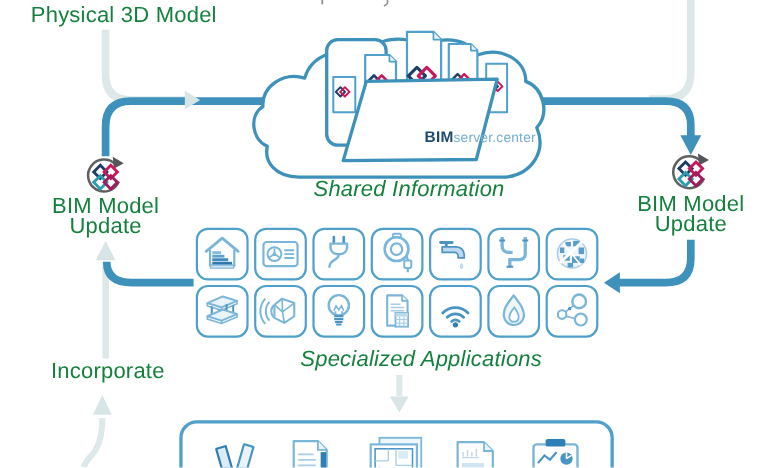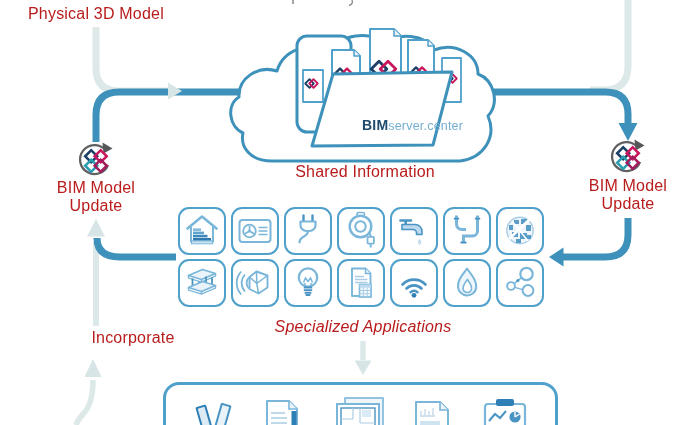--- a/index.html
+++ b/index.html
@@ -3,34 +3,34 @@
 <meta charset="utf-8">
 <style>
   html,body{margin:0;padding:0;}
   body{
     width:696px;height:425px;overflow:hidden;position:relative;background:#ffffff;
     font-family:"Liberation Sans",sans-serif;
   }
   .canvas{position:absolute;left:0;top:0;width:696px;height:425px;}
   svg{position:absolute;left:0;top:0;overflow:visible;}
   .lbl{
-    position:absolute;color:#b91c1c;font-size:16px;line-height:18px;
+    position:absolute;color:#15803d;font-size:20px;line-height:18px;
     text-align:center;letter-spacing:.2px;white-space:nowrap;
   }
   .grid{
     position:absolute;left:178px;top:207px;display:flex;flex-direction:column;gap:4px;
   }
   .grid .row{display:flex;gap:5px;}
   .cell{
     width:48px;height:48px;box-sizing:border-box;border:2px solid #4fa0ca;border-radius:11px;
     background:#ffffff;display:flex;align-items:center;justify-content:center;
   }
   .cell svg{position:static;}
   .brand{
-    position:absolute;left:316px;top:116px;white-space:nowrap;padding-left:46px;
+    position:absolute;left:340px;top:116px;white-space:nowrap;padding-left:46px;
   }
   .brand .b1{font-weight:bold;font-size:14px;color:#1e4a6e;letter-spacing:.2px;}
   .brand .b2{font-size:12.5px;color:#74aed2;letter-spacing:.2px;}
   .bottom-box{
     position:absolute;left:163px;top:382px;width:395px;height:70px;box-sizing:border-box;
     border:3px solid #4fa0ca;border-radius:16px;background:#ffffff;
     display:flex;align-items:flex-start;justify-content:space-between;
     padding:10px 20px 0 20px;
   }
   .bicon{width:56px;height:56px;position:relative;}
@@ -135,23 +135,23 @@
     <rect x="22.5" y="13" width="8.5" height="8.5" transform="rotate(45 26.7 17.2)" fill="none" stroke="#c9175e" stroke-width="2.6"></rect>
     <rect x="13" y="22.5" width="8.5" height="8.5" transform="rotate(45 17.2 26.7)" fill="none" stroke="#2a9db0" stroke-width="2.6"></rect>
     <rect x="22.5" y="22.5" width="8.5" height="8.5" transform="rotate(45 26.7 26.7)" fill="none" stroke="#a11c5c" stroke-width="2.6"></rect>
   </svg>
   <div class="lbl" style="left:558px;top:177px;width:140px;">
     <div>BIM Model</div>
     <div>Update</div>
   </div>
 
   <div class="lbl" style="left:28px;top:5px;text-align:left;">Physical 3D Model</div>
-  <div class="lbl" style="left:285px;top:163px;width:160px;">Shared Information</div>
+  <div class="lbl" style="left:285px;top:163px;width:160px;font-style:italic;">Shared Information</div>
   <div class="lbl" style="left:273px;top:318px;width:180px;font-style:italic;">Specialized Applications</div>
-  <div class="lbl" style="left:43px;top:329px;width:180px;">
+  <div class="lbl" style="left:8px;top:329px;width:180px;">
     <div>Incorporate</div>
   </div>
 
   <div class="grid">
     <div class="row">
       <div class="cell">
         <svg width="40" height="40" viewBox="0 0 40 40">
           <path d="M5.5 17.5 L20 5.5 L34.5 17.5" stroke="#7ab6d9" stroke-width="2.6" fill="none" stroke-linecap="round" stroke-linejoin="round"></path>
           <path d="M9 16 V30.5 H31 V16" stroke="#7ab6d9" stroke-width="2" fill="none"></path>
           <rect x="11" y="27" width="18" height="2.6" fill="#2e79ae"></rect>

